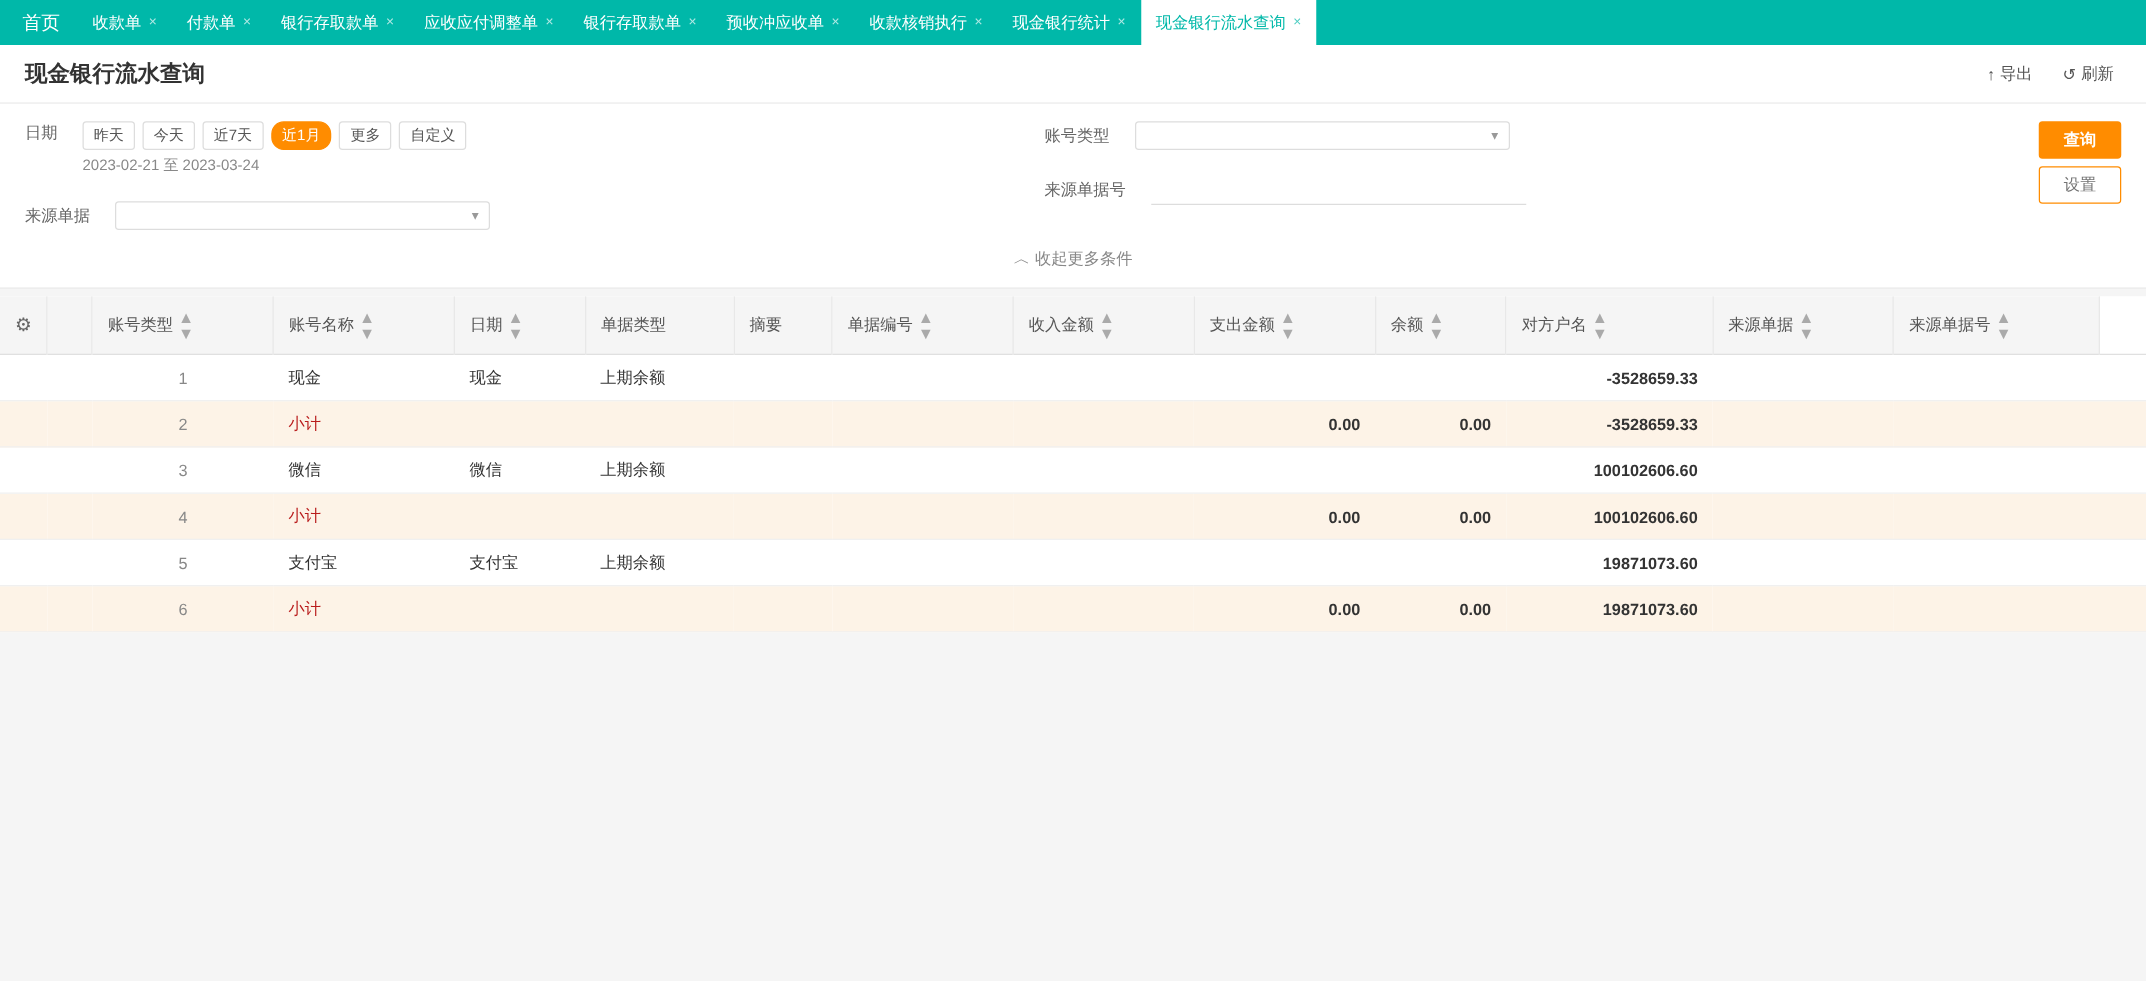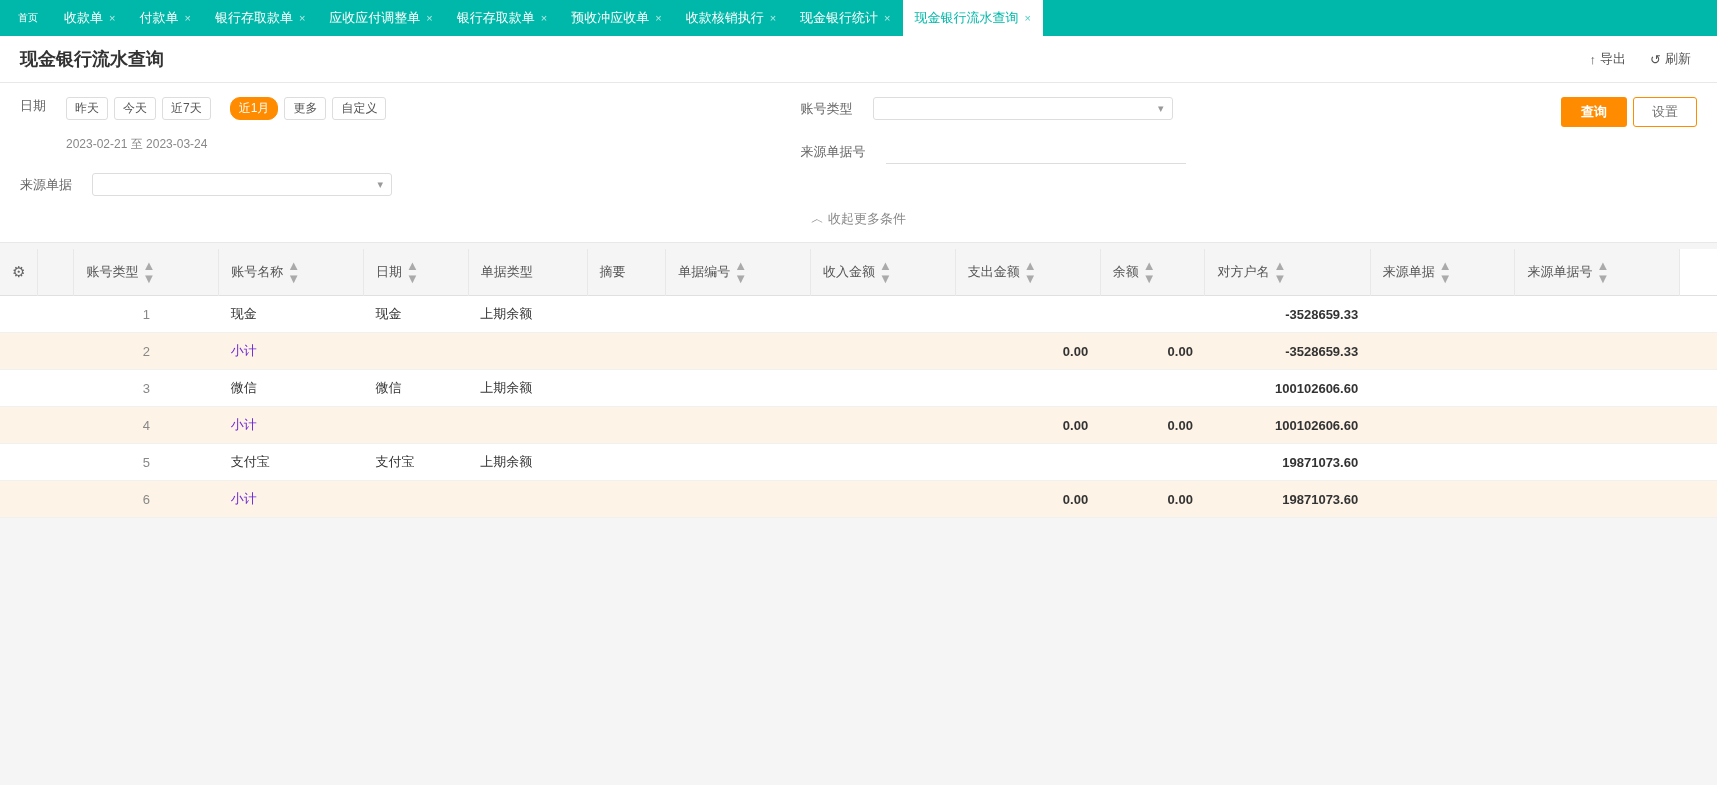--- a/index.html
+++ b/index.html
@@ -35,21 +35,21 @@
       font-size: 11px;
       opacity: 0.7;
     }
     .nav-home {
       color: #fff;
       padding: 0 14px;
       height: 36px;
       display: flex;
       align-items: center;
       cursor: pointer;
-      font-size: 10px;
+      font-size: 15px;
     }
 
     
     .page-header {
       background: #fff;
       padding: 10px 20px;
       display: flex;
       align-items: center;
       justify-content: space-between;
       border-bottom: 1px solid #e8e8e8;
@@ -105,21 +105,20 @@
       cursor: pointer;
       color: #555;
       background: #fff;
       font-size: 12px;
     }
     .date-btn.active {
       background: #ff8c00;
       border-color: #ff8c00;
       color: #fff;
       border-radius: 10px;
-      margin-left: 13px;
     }
     .date-range {
       color: #888;
       font-size: 12px;
     }
     .filter-select {
       display: flex;
       align-items: center;
       border: 1px solid #ddd;
       border-radius: 3px;
@@ -172,20 +171,21 @@
       flex: 1;
     }
     .filter-middle {
       flex: 1;
       display: flex;
       flex-direction: column;
       gap: 10px;
     }
     .filter-right {
       display: flex;
+      flex-direction: column;
       gap: 6px;
       margin-left: 20px;
     }
     .dots-btn {
       color: #ff8c00;
       cursor: pointer;
       font-size: 16px;
       letter-spacing: 2px;
     }
     .collapse-btn {
@@ -244,21 +244,21 @@
     }
     tbody tr.subtotal {
       background: #fdf3e7;
     }
     tbody td {
       padding: 9px 12px;
       color: #333;
       white-space: nowrap;
     }
     .td-num { text-align: center; color: #888; }
-    .td-orange { color: #6d28d9; }
+    .td-orange { color: #b91c1c; }
     .td-right { text-align: right; font-weight: bold; }
     .gear-icon { font-size: 15px; color: #666; cursor: pointer; }
   </style>
 </head>
 <body>
 
 <div class="top-nav">
   <div class="nav-home">首页</div>
 
   <div class="nav-item">
@@ -312,21 +312,21 @@
     </button>
   </div>
 </div>
 
 <div class="filter-area">
   <div class="filter-row-top">
     <div class="filter-left">
 
       <div class="filter-row" style="align-items:flex-start;">
         <span class="filter-label">日期</span>
-        <div style="display:flex;flex-direction:column;gap:16px;">
+        <div style="display:flex;flex-direction:column;gap:4px;">
           <div class="date-btns">
             <button class="date-btn">昨天</button>
             <button class="date-btn">今天</button>
             <button class="date-btn">近7天</button>
             <button class="date-btn active">近1月</button>
             <button class="date-btn">更多</button>
             <button class="date-btn">自定义</button>
           </div>
           <span class="date-range">2023-02-21 至 2023-03-24</span>
         </div>

